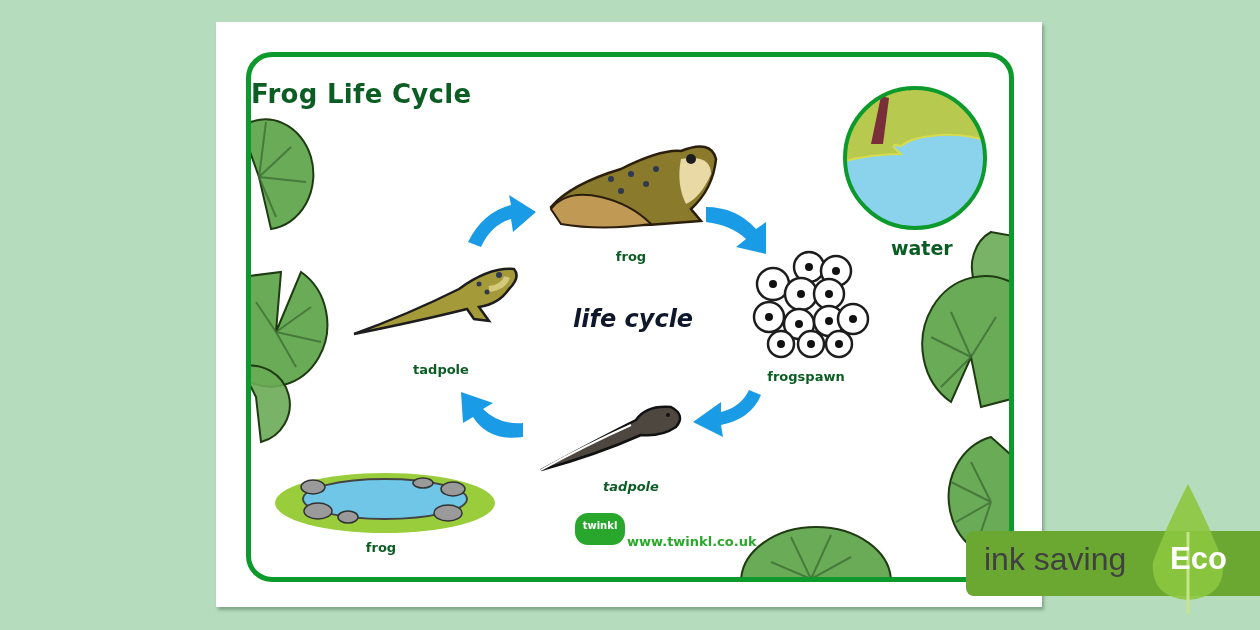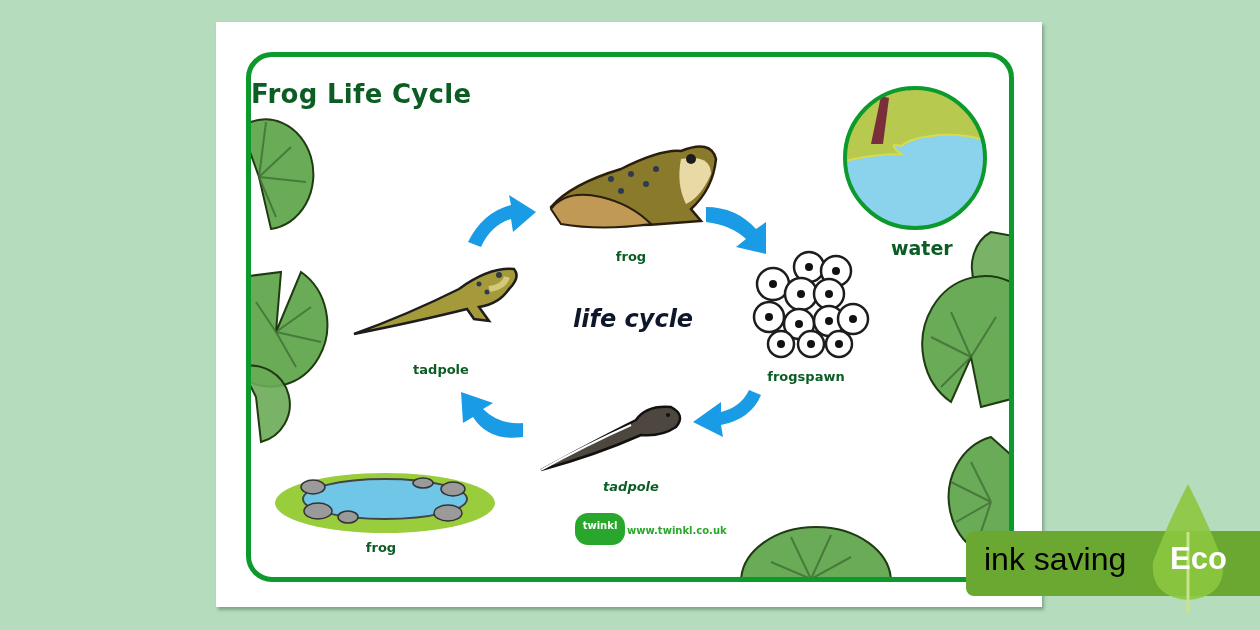--- a/index.html
+++ b/index.html
@@ -4,23 +4,23 @@
 <style>
   html,body{margin:0;padding:0;}
   body{width:1260px;height:630px;background:#b5dcbd;position:relative;overflow:hidden;font-family:"DejaVu Sans",sans-serif;}
   .paper{position:absolute;left:216px;top:22px;width:826px;height:585px;background:#fff;box-shadow:2px 3px 3px rgba(60,100,70,0.45);}
   .frame{position:absolute;left:246px;top:52px;width:758px;height:520px;border:5px solid #0d9a2c;border-radius:26px;overflow:hidden;background:#fff;}
   .title{position:absolute;left:0;top:22px;width:100%;font-size:26px;font-weight:bold;color:#0b5d24;letter-spacing:0.3px;}
   .label{position:absolute;font-size:13px;font-weight:bold;color:#0b5d24;text-align:center;white-space:nowrap;}
   .center-label{position:absolute;font-size:24px;font-weight:bold;color:#0f172a;white-space:nowrap;font-style:italic;}
   .abs{position:absolute;}
   .eco{position:absolute;left:966px;top:531px;width:294px;height:65px;background:#6ba832;border-radius:8px 0 0 8px;}
-  .eco-text{position:absolute;left:18px;top:10px;font-size:32px;color:#000000;font-family:"Liberation Sans",sans-serif;}
+  .eco-text{position:absolute;left:18px;top:10px;font-size:32px;color:#404040;font-family:"Liberation Sans",sans-serif;}
   .twinkl{position:absolute;left:575px;top:513px;width:130px;height:26px;}
-  .twinkl-url{position:absolute;left:52px;top:12px;font-size:10px;color:#2aa82a;font-weight:bold;}
+  .twinkl-url{position:absolute;left:52px;top:21px;font-size:13px;color:#2aa82a;font-weight:bold;}
   .twinkl-logo{position:absolute;left:0;top:0;width:50px;height:32px;background:#28a72c;border-radius:13px;color:#fff;font-size:10px;font-weight:bold;text-align:center;line-height:26px;}
 </style>
 </head>
 <body>
 
 <div class="paper"></div>
 
 <div class="frame">
 
   <svg class="abs" style="left:0;top:0" width="758" height="520">

